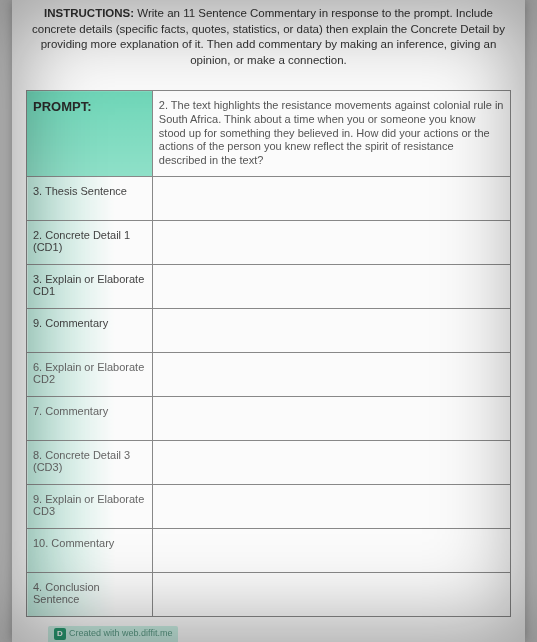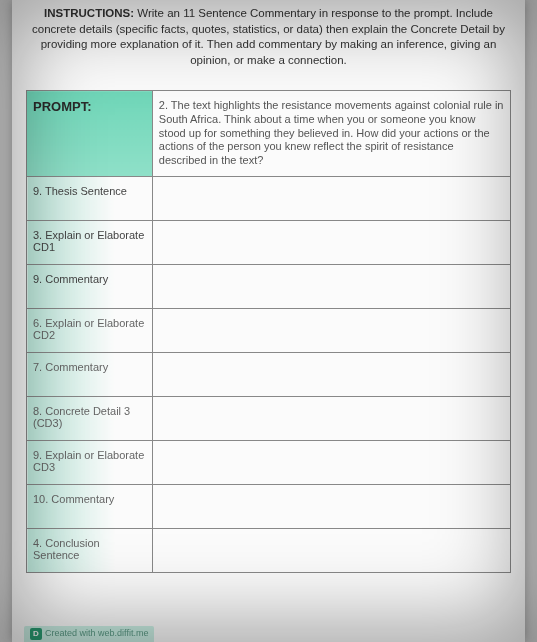--- a/index.html
+++ b/index.html
@@ -55,21 +55,21 @@
   .label-cell {
     font-size: 11px;
     color: #444;
     height: 44px;
     background: linear-gradient(90deg, rgba(143,224,200,0.55) 0%, rgba(255,255,255,0) 70%);
   }
   .label-cell.dim { color:#666; }
   .footer {
     position: absolute;
     bottom: 0;
-    left: 12px;
+    left: 36px;
     font-size: 9px;
     color: #5a9a85;
     background: rgba(143,224,200,0.45);
     padding: 2px 6px;
     border-radius: 2px 2px 0 0;
   }
   .footer .badge {
     display:inline-block;
     background:#2a9d73;
     color:#fff;
@@ -101,21 +101,25 @@
     <span>Write an 11 Sentence Commentary in response to the prompt. Include concrete details (specific facts, quotes, statistics, or data) then explain the Concrete Detail by providing more explanation of it. Then add commentary by making an inference, giving an opinion, or make a connection.</span>
   </p>
 
   <table class="grid">
     <tbody>
         <tr class="prompt-row">
       <td class="col-label">PROMPT:</td>
       <td class="col-content">2. The text highlights the resistance movements against colonial rule in South Africa. Think about a time when you or someone you know stood up for something they believed in. How did your actions or the actions of the person you knew reflect the spirit of resistance described in the text?</td>
     </tr>
     <tr>
-          <td class="col-label label-cell">9. Thesis Sentence</td>
+          <td class="col-label label-cell">3. Thesis Sentence</td>
+          <td class="col-content"></td>
+        </tr>
+    <tr>
+          <td class="col-label label-cell">2. Concrete Detail 1 (CD1)</td>
           <td class="col-content"></td>
         </tr>
     <tr>
           <td class="col-label label-cell">3. Explain or Elaborate CD1</td>
           <td class="col-content"></td>
         </tr>
     <tr>
           <td class="col-label label-cell">9. Commentary</td>
           <td class="col-content"></td>
         </tr>

